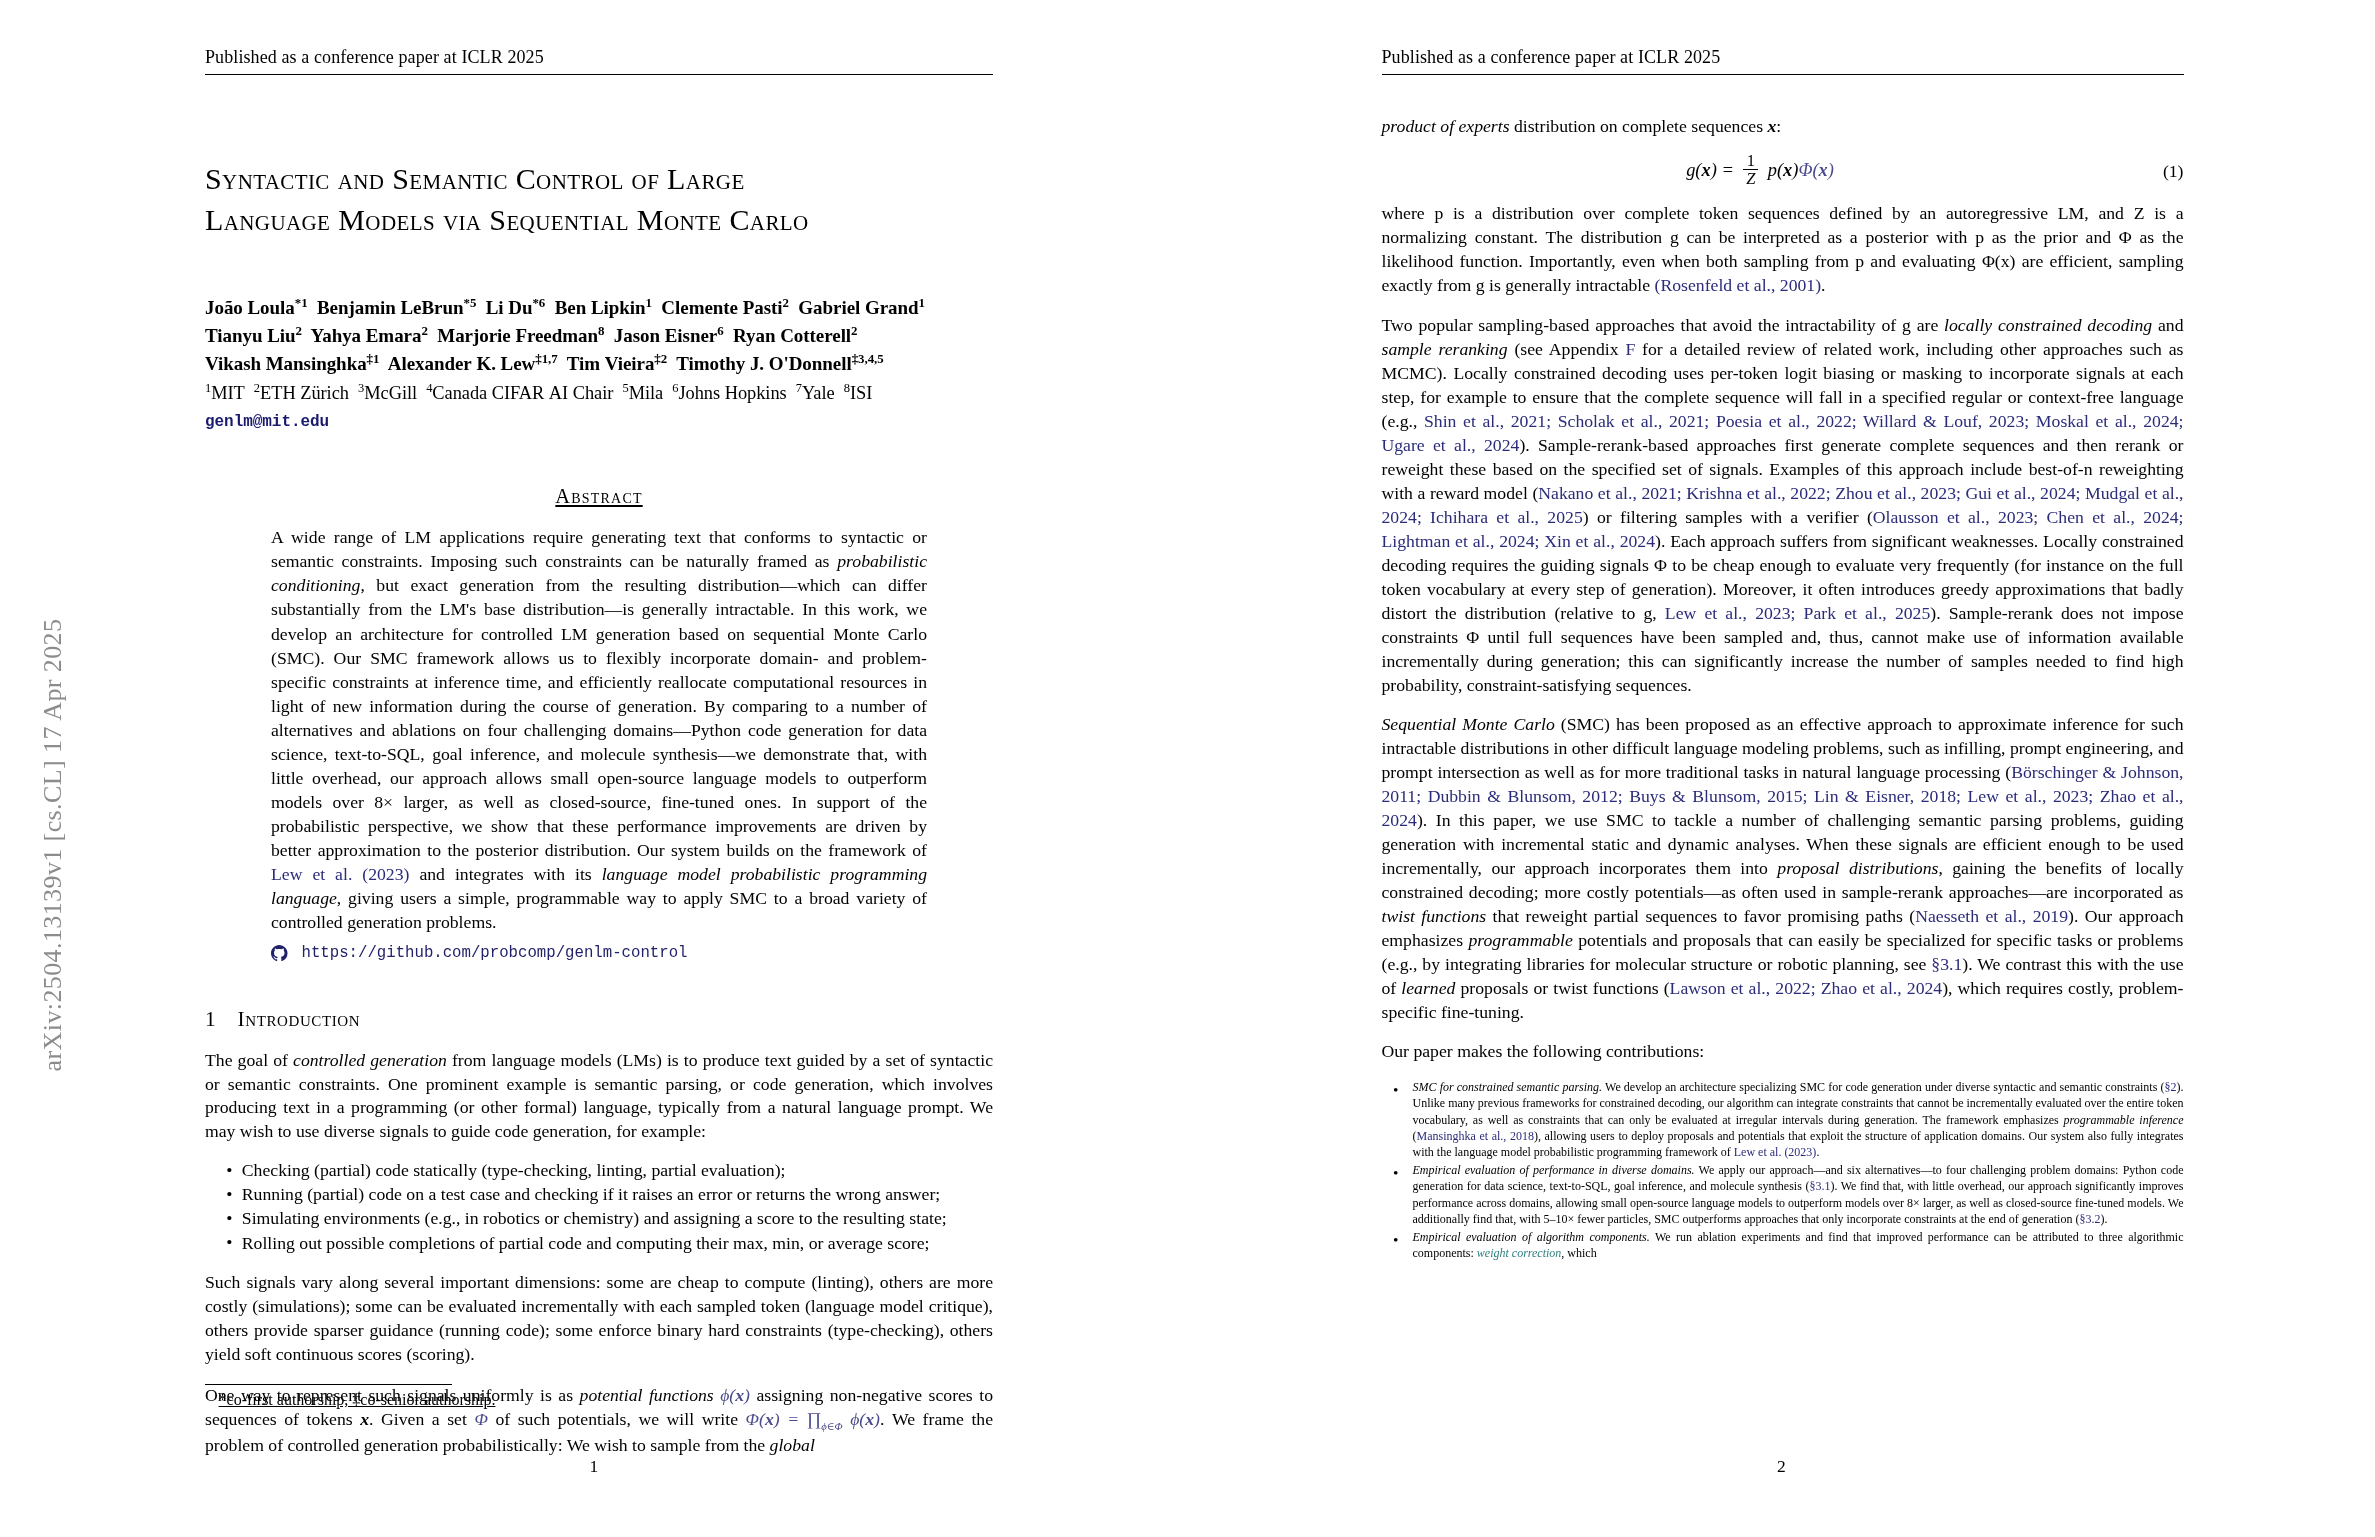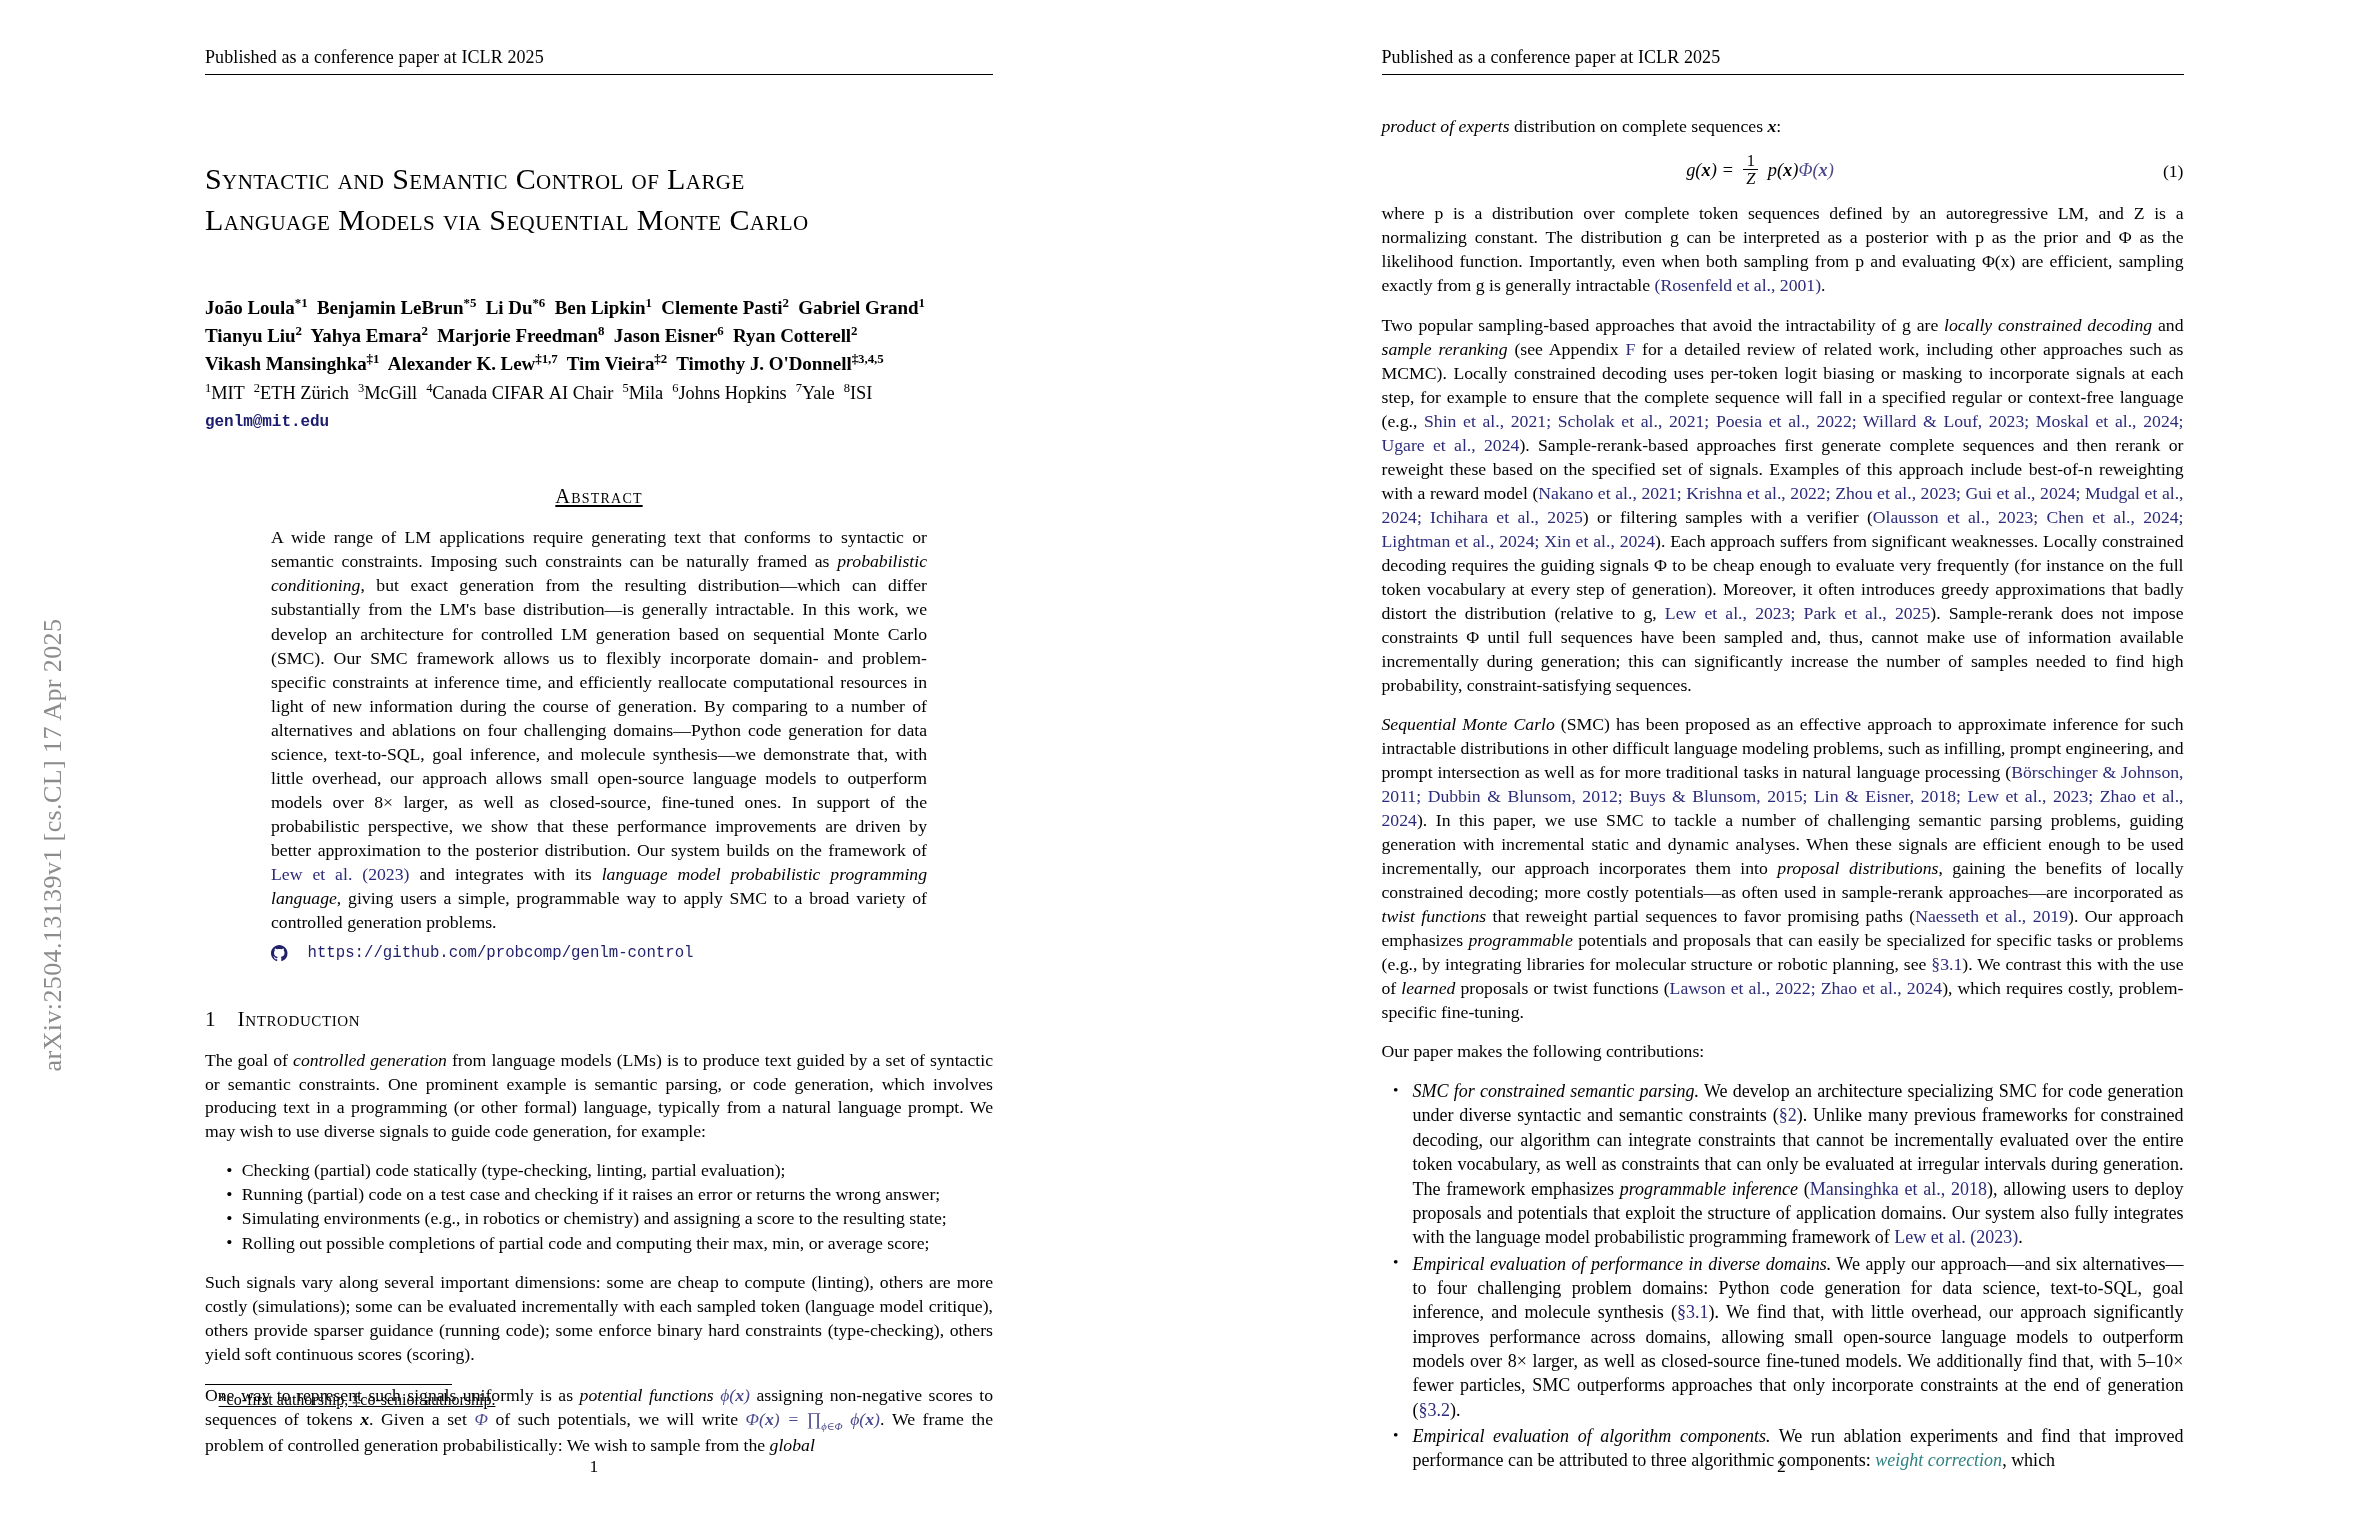--- a/index.html
+++ b/index.html
@@ -130,21 +130,21 @@
     hyphens: manual;
   }
 
   .repo-line {
     margin: 9.7px 66px 0 66px;
     font-family: "Liberation Mono", "DejaVu Sans Mono", monospace;
     font-size: 15.7px;
     color: #22226b;
     display: flex;
     align-items: center;
-    gap: 20px;
+    gap: 14px;
   }
   .gh-icon { display: inline-block; width: 16.5px; height: 16.5px; }
 
   .section-head {
     margin-top: 45px;
     font-size: 21.3px;
     font-variant: small-caps;
     letter-spacing: 0.6px;
     display: flex;
     gap: 21.3px;
@@ -224,21 +224,21 @@
     margin: 0 4.9px;
     position: relative;
     top: -1px;
   }
   .frac .num { font-size: 16.5px; line-height: 1.05; padding: 0 2.9px; }
   .frac .den { font-size: 16.5px; line-height: 1.15; border-top: 1.2px solid #000; padding: 0 2.9px; font-style: italic; }
 
   ul.contrib {
     margin: 14.6px 0 0 0;
     padding-left: 9.7px;
-    font-size: 18px;
+    font-size: 12px;
     line-height: 1.355;
     list-style: none;
     text-align: justify;
   }
   ul.contrib > li {
     position: relative;
     padding-left: 21.3px;
     margin-top: 1.9px;
   }
   ul.contrib > li::before {

